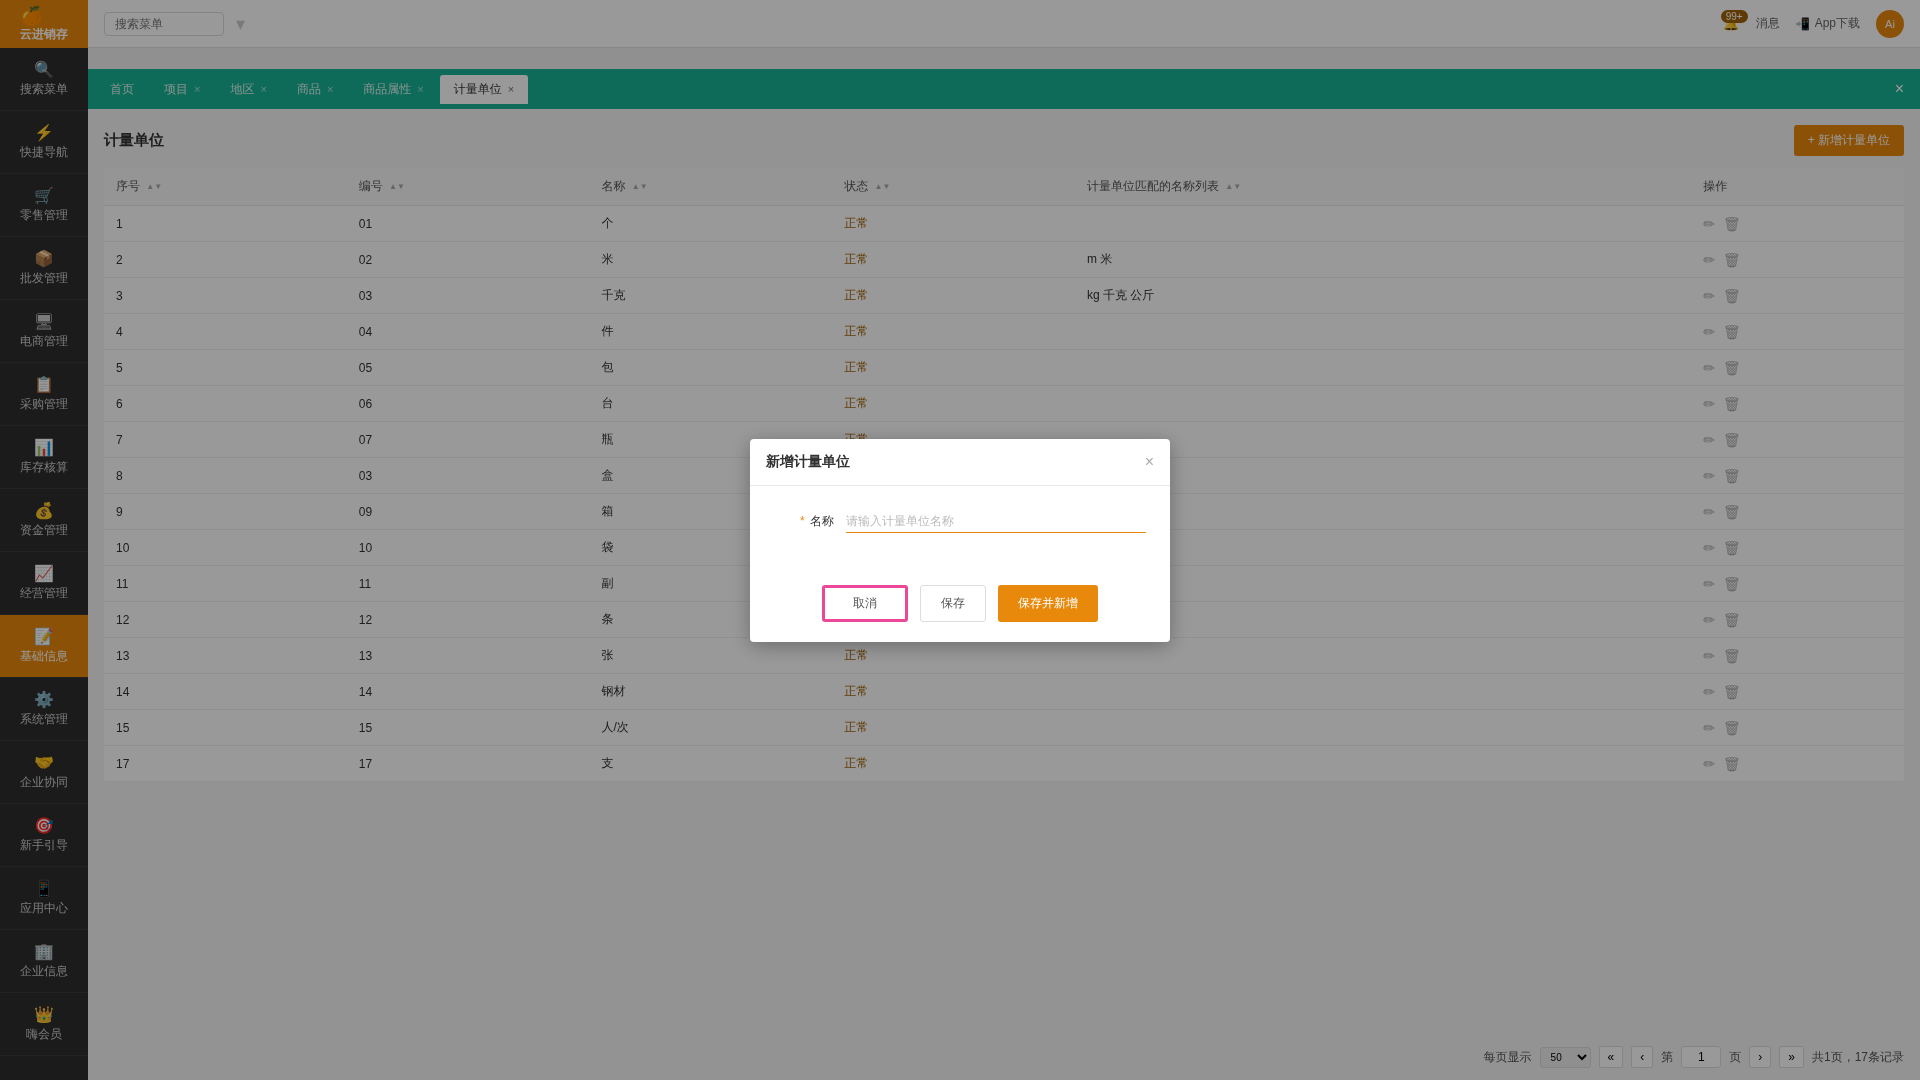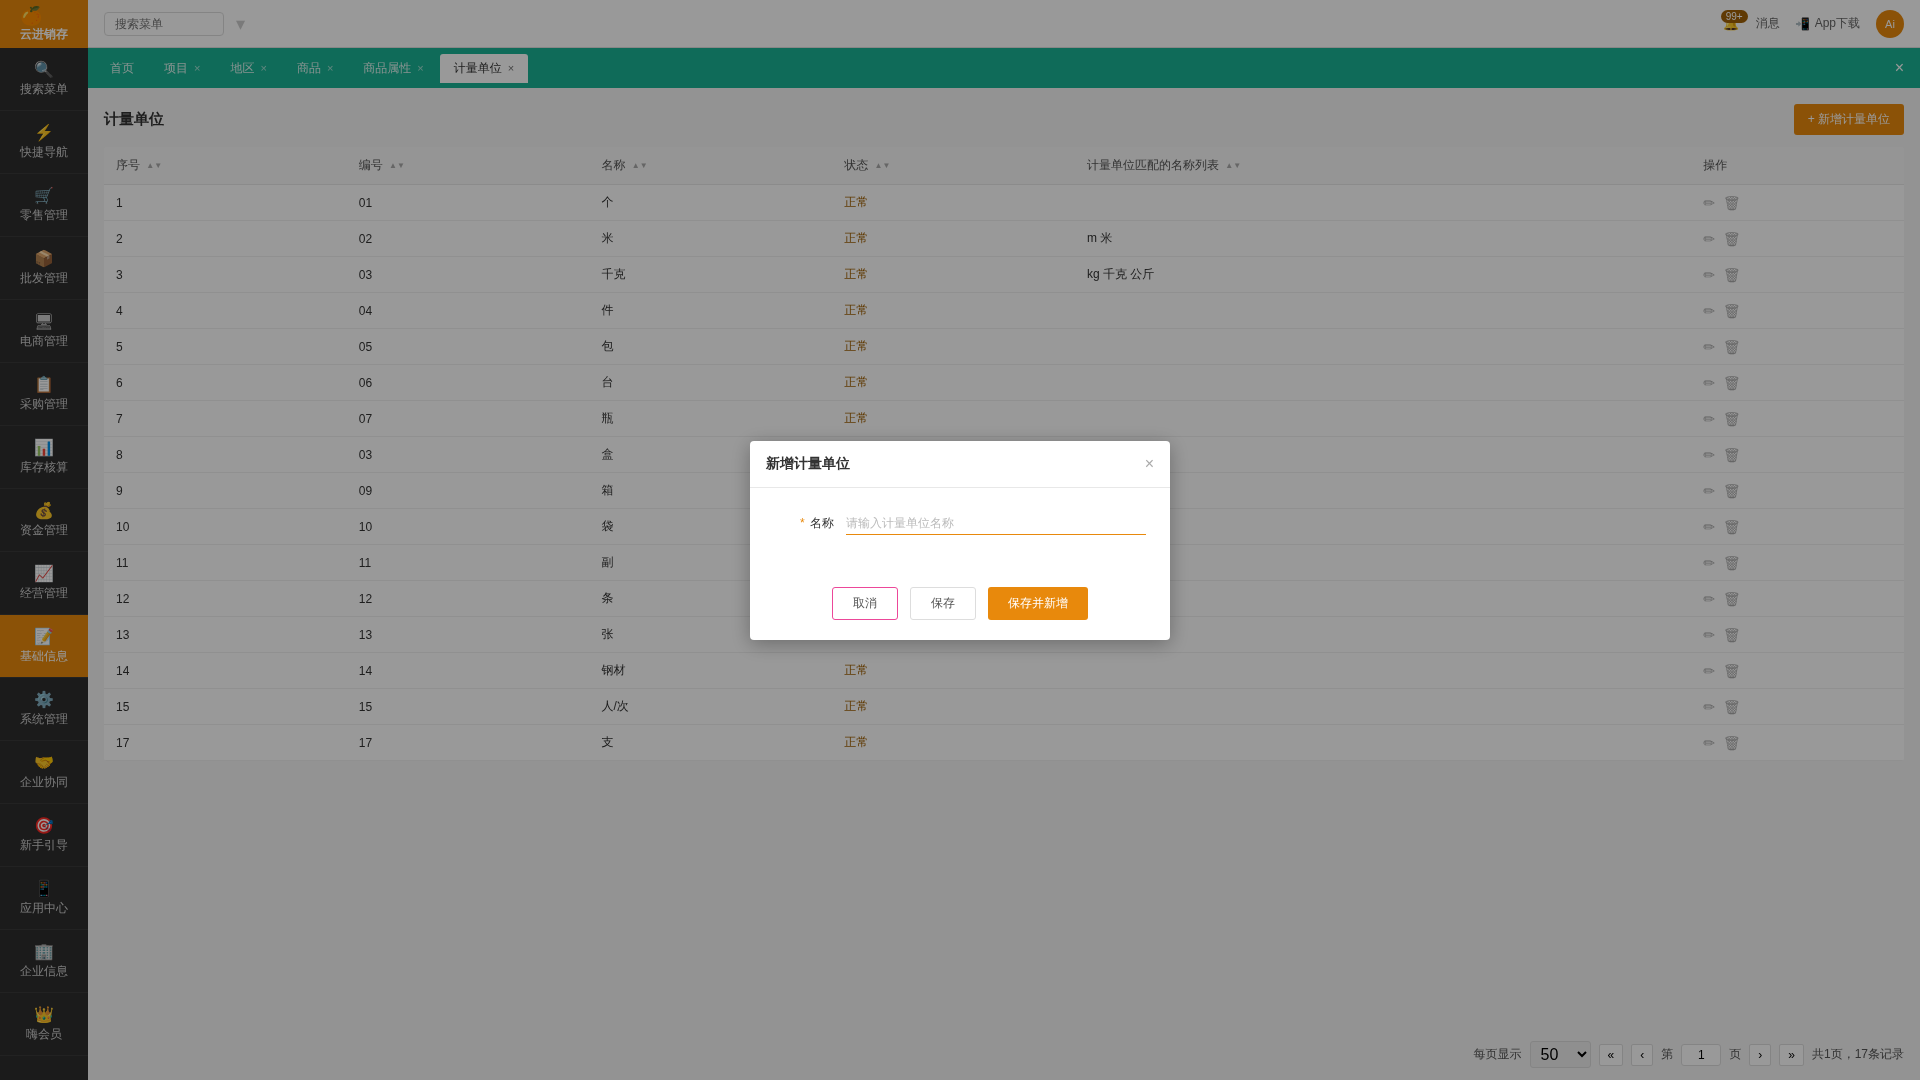--- a/index.html
+++ b/index.html
@@ -87,20 +87,21 @@
 
     
     .tabs-bar {
       background: #1ab394;
       height: 40px;
       display: flex;
       align-items: center;
       padding: 0 8px;
       gap: 2px;
       flex-shrink: 0;
+      margin-top: 21px;
     }
     .tab {
       display: flex;
       align-items: center;
       gap: 6px;
       padding: 6px 14px;
       border-radius: 3px 3px 0 0;
       font-size: 12px;
       cursor: pointer;
       color: rgba(255,255,255,0.85);
@@ -175,21 +176,21 @@
     .pagination {
       display: flex;
       align-items: center;
       justify-content: flex-end;
       padding: 12px 16px;
       gap: 8px;
       font-size: 12px;
       color: #555;
       background: #f5f5f5;
     }
-    .page-select { border: 1px solid #ddd; border-radius: 3px; padding: 3px 6px; font-size: 16px; }
+    .page-select { border: 1px solid #ddd; border-radius: 3px; padding: 3px 6px; font-size: 10px; }
     .page-btn { border: 1px solid #ddd; background: white; padding: 3px 8px; cursor: pointer; border-radius: 2px; font-size: 12px; }
     .page-input { border: 1px solid #ddd; border-radius: 3px; padding: 3px 6px; width: 40px; text-align: center; font-size: 12px; }
 
     
     .overlay {
       position: fixed;
       top: 0; left: 0; right: 0; bottom: 0;
       background: rgba(0,0,0,0.4);
       z-index: 1000;
       display: flex;
@@ -239,23 +240,23 @@
     }
     .form-input.active-input { border-bottom: 1px solid #e8890c; }
     .form-input::placeholder { color: #bbb; }
     .modal-footer {
       padding: 16px 24px 20px;
       display: flex;
       justify-content: center;
       gap: 12px;
     }
     .btn-cancel {
-      border: 1px solid #ec4899;
+      border: 3px solid #ec4899;
       background: white;
-      padding: 7px 20px;
+      padding: 7px 28px;
       border-radius: 3px;
       cursor: pointer;
       font-size: 12px;
       color: #555;
     }
     .btn-save {
       border: 1px solid #ddd;
       background: white;
       padding: 7px 20px;
       border-radius: 3px;

